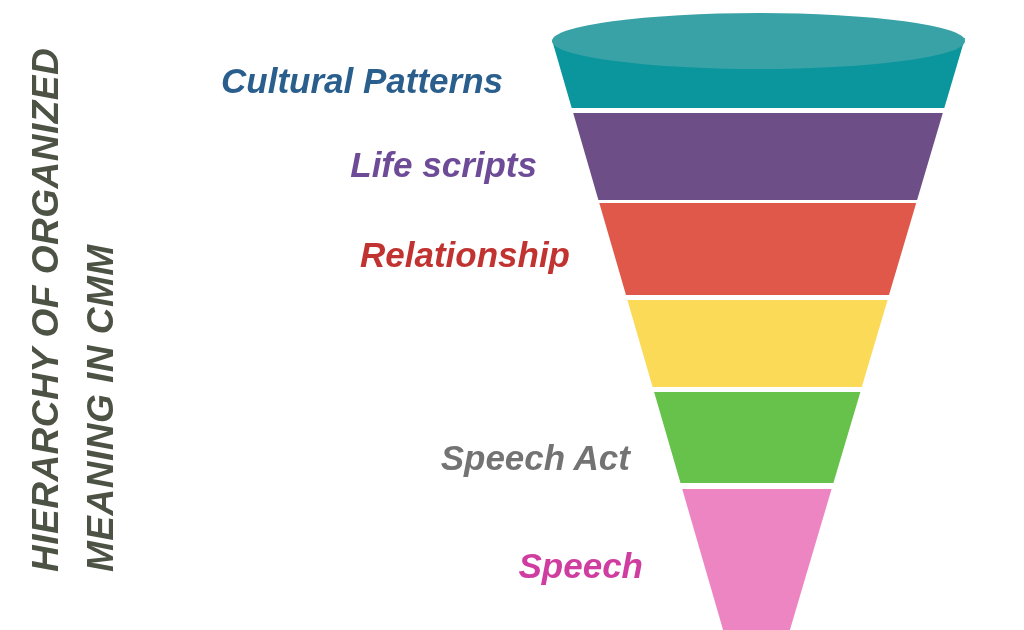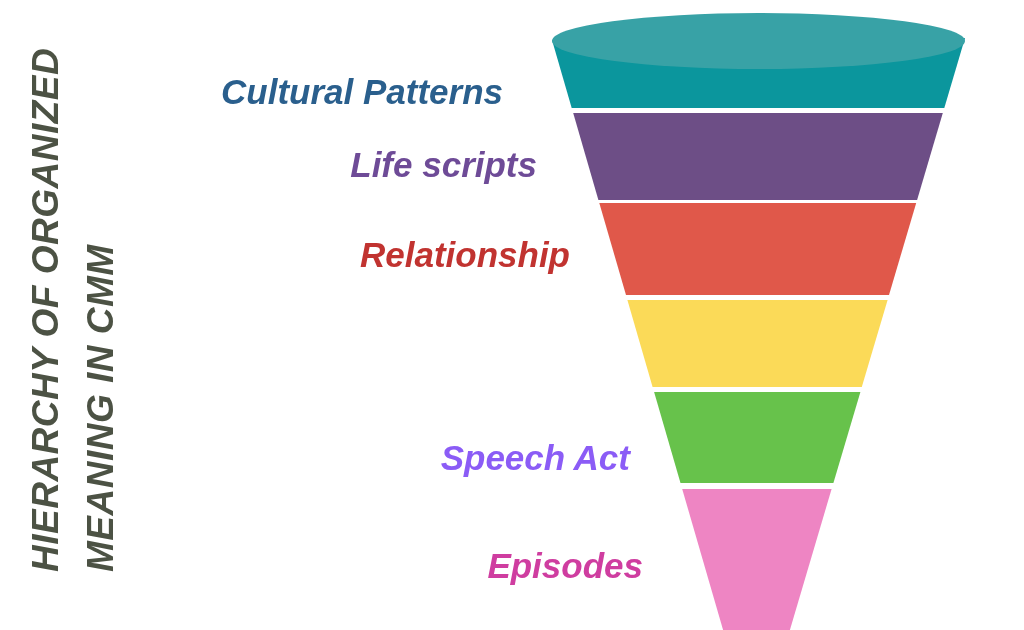--- a/index.html
+++ b/index.html
@@ -48,19 +48,19 @@
 
     <polygon points="599.3,203 626.0,295 889.0,295 916.2,203" fill="#e0584a"></polygon>
 
     <polygon points="627.4,300 652.6,387 861.8,387 887.6,300" fill="#fbda58"></polygon>
 
     <polygon points="654.1,392 680.5,483 833.4,483 860.4,392" fill="#67c24b"></polygon>
 
     <polygon points="682.2,489 723.1,630 789.9,630 831.6,489" fill="#ee85c3"></polygon>
   </svg>
 
-  <div class="lbl lbl-0" style="color: rgb(42, 95, 141); margin-top: 11px;">Cultural Patterns</div>
+  <div class="lbl lbl-0" style="color: rgb(42, 95, 141);">Cultural Patterns</div>
   <div class="lbl lbl-1" style="color: rgb(110, 75, 151);">Life scripts</div>
   <div class="lbl lbl-2" style="color: rgb(193, 51, 48); margin-left: 9px;">Relationship</div>
-  <div class="lbl lbl-4" style="color: #8b5cf6;">Speech Act</div>
-  <div class="lbl lbl-5" style="color: rgb(207, 61, 160);">Episodes</div>
+  <div class="lbl lbl-4" style="color: #737373;">Speech Act</div>
+  <div class="lbl lbl-5" style="color: rgb(207, 61, 160);">Speech</div>
 
 </div>
 
 </body></html>

